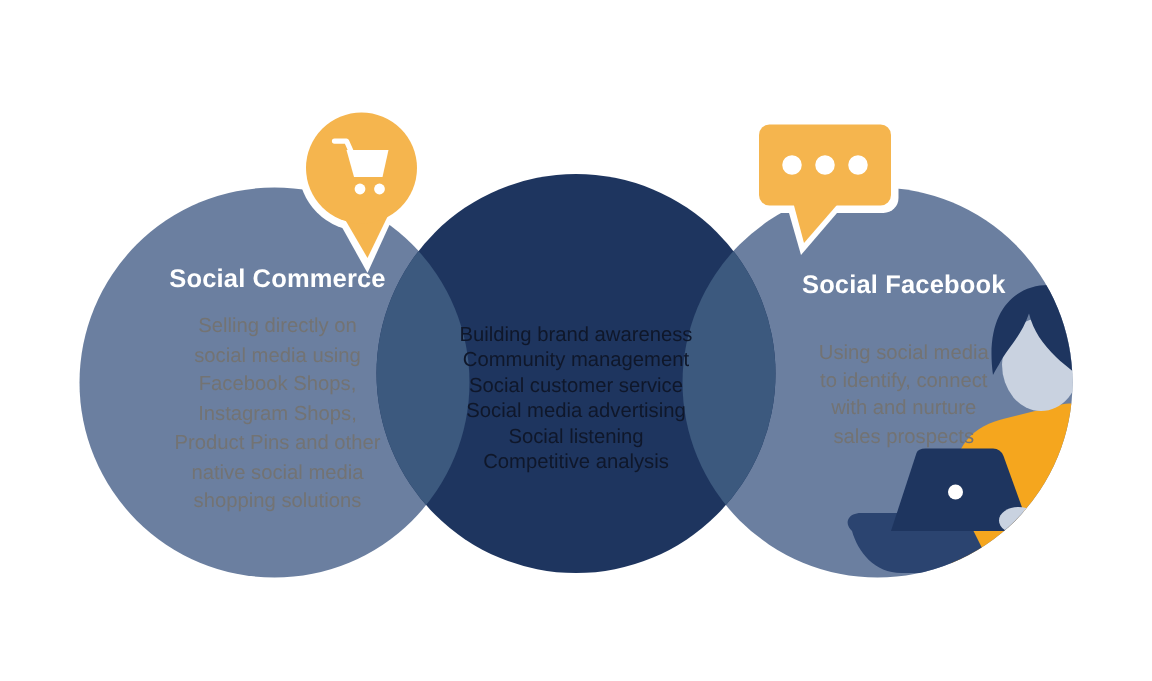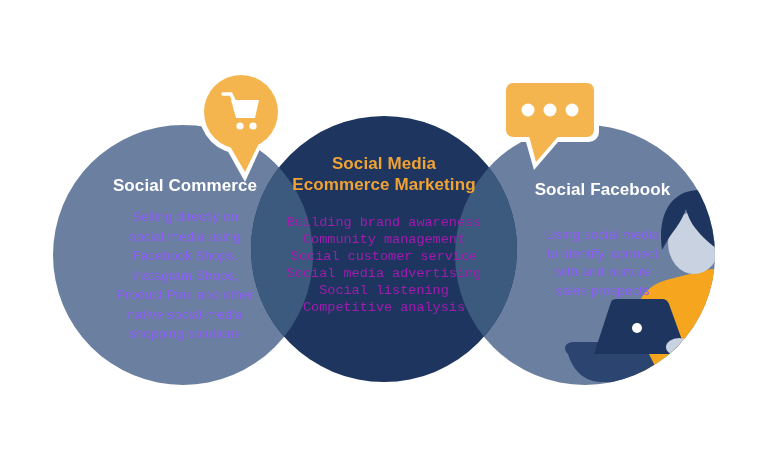--- a/index.html
+++ b/index.html
@@ -22,26 +22,26 @@
     font-size:17px;
     color:#ffffff;
     letter-spacing:.1px;
   }
   .center-title{
     color:#F0A232;
     line-height:21px;
   }
   .circle-body{
     font-size:13.5px;
-    color:#8b5cf6;
+    color:#737373;
   }
   #left-title  {left:85px;  top:176px; width:200px;}
   #left-body   {left:83px;  top:207px; width:204px; line-height:19.5px;}
   #mid-title   {left:274px; top:153px; width:220px;}
-  #mid-body    {left:279px; top:214px; width:210px; line-height:17px; color:#a21caf;font-family:Liberation Mono, monospace;}
+  #mid-body    {left:279px; top:214px; width:210px; line-height:17px; color:#0f172a;}
   #right-title {left:505px; top:180px; width:195px;}
   #right-body  {left:515px; top:226px; width:175px; line-height:18.5px;}
 </style>
 </head>
 <body>
 
 <div class="stage">
 
   <svg width="768" height="454" viewBox="0 0 768 454">
     <defs>
@@ -100,22 +100,20 @@
 
   <div id="left-title" class="txt circle-title">Social Commerce</div>
   <div id="left-body" class="txt circle-body">Selling directly on
 social media using
 Facebook Shops,
 Instagram Shops,
 Product Pins and other
 native social media
 shopping solutions</div>
 
-  <div id="mid-title" class="txt circle-title center-title">Social Media
-Ecommerce Marketing</div>
   <div id="mid-body" class="txt circle-body">Building brand awareness
 Community management
 Social customer service
 Social media advertising
 Social listening
 Competitive analysis</div>
 
   <div id="right-title" class="txt circle-title">Social Facebook</div>
   <div id="right-body" class="txt circle-body">Using social media
 to identify, connect

